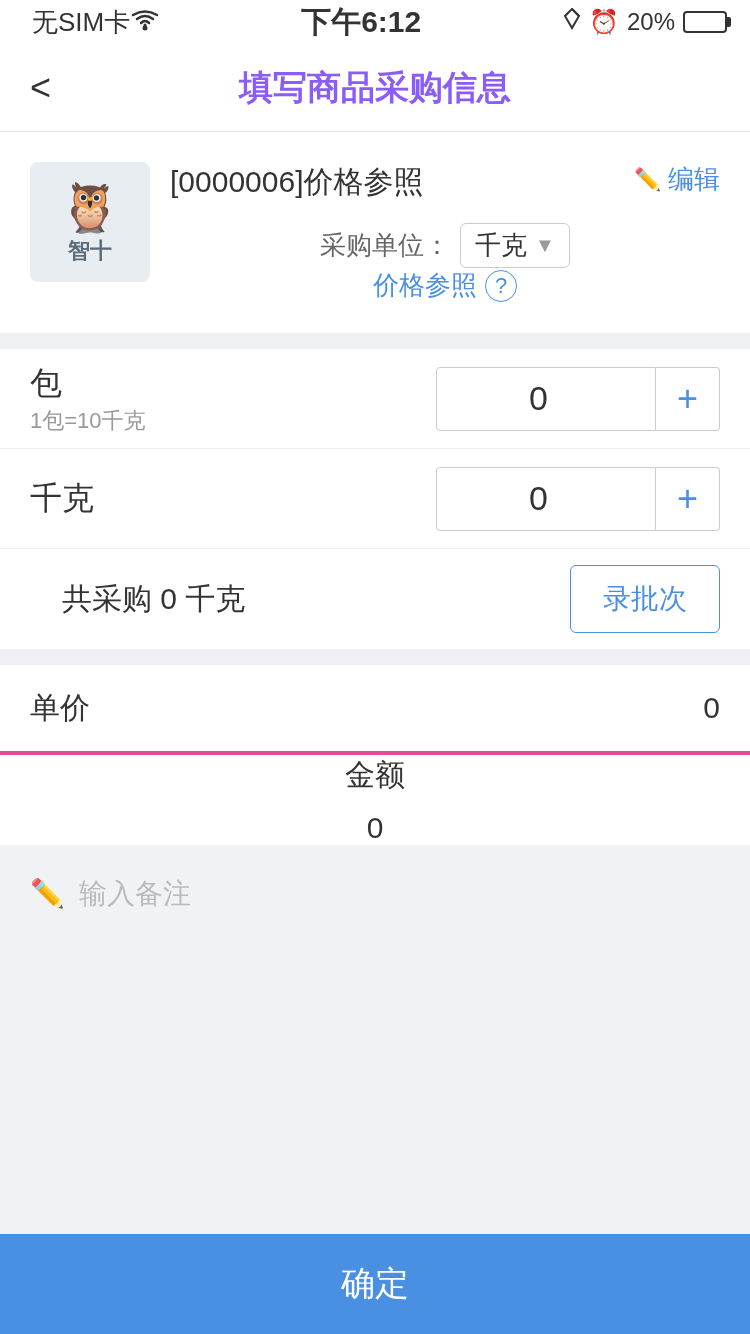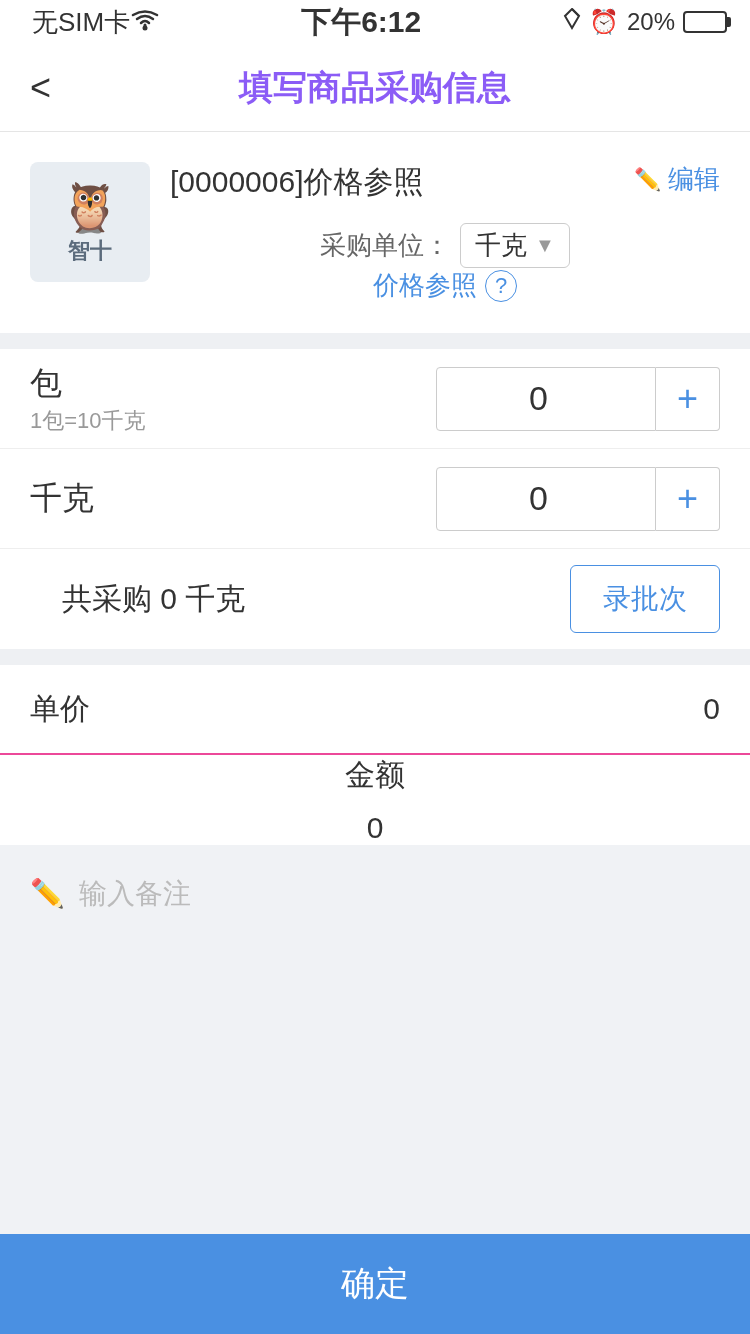--- a/index.html
+++ b/index.html
@@ -234,21 +234,21 @@
     .price-section {
       background: #fff;
       margin-top: 0;
     }
     .price-row {
       display: flex;
       align-items: center;
       justify-content: space-between;
       padding: 0 30px;
       height: 90px;
-      border-bottom: 2px solid #ec4899;
+      border-bottom: 4px solid #ec4899;
     }
     .price-row:last-child { border-bottom: none; flex-direction: column; }
     .price-label { font-size: 30px; color: #333; }
     .price-value { font-size: 30px; color: #333; }
 
     
     .note-section {
       background: #f0f2f5;
       padding: 30px;
       display: flex;

